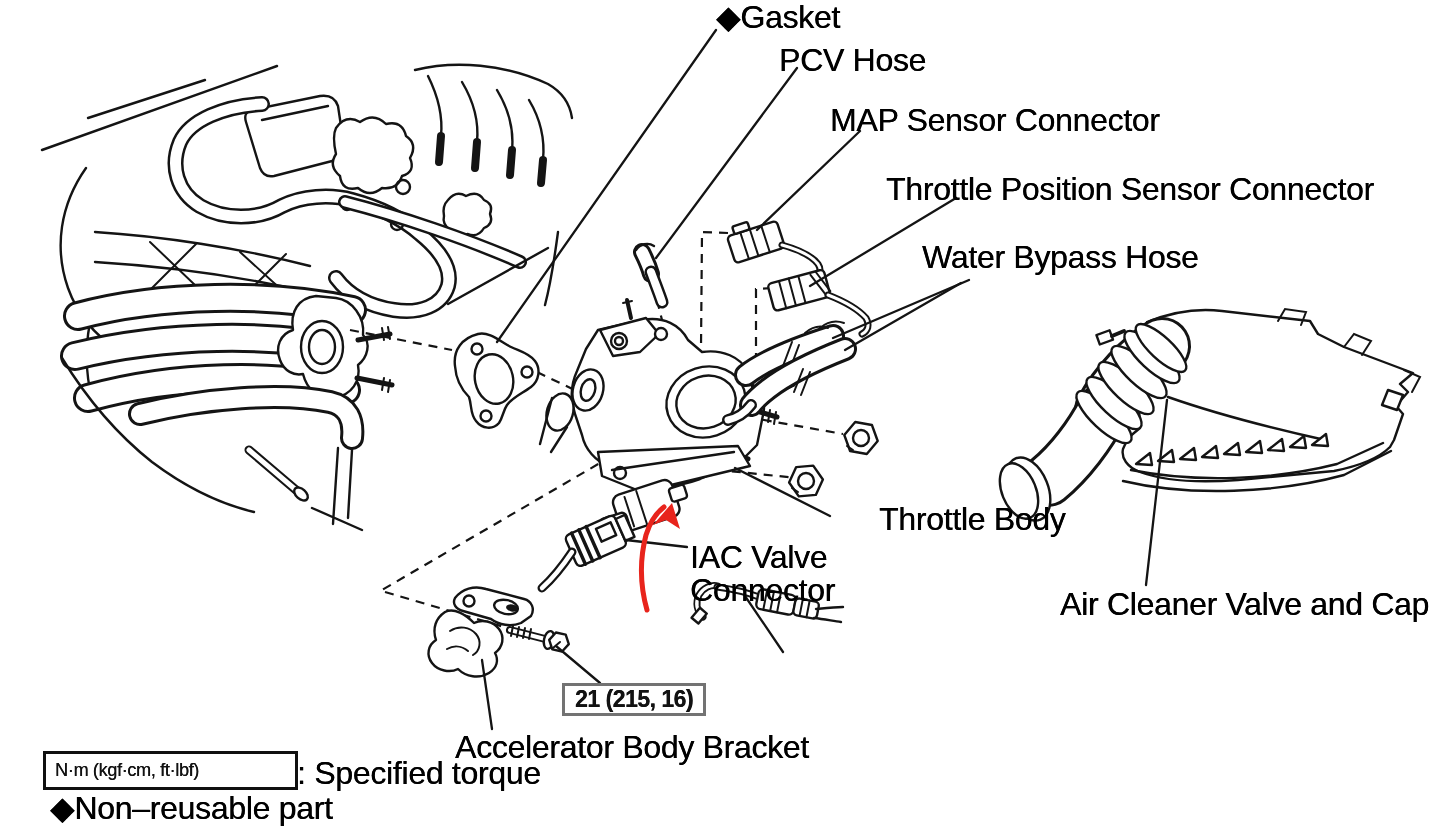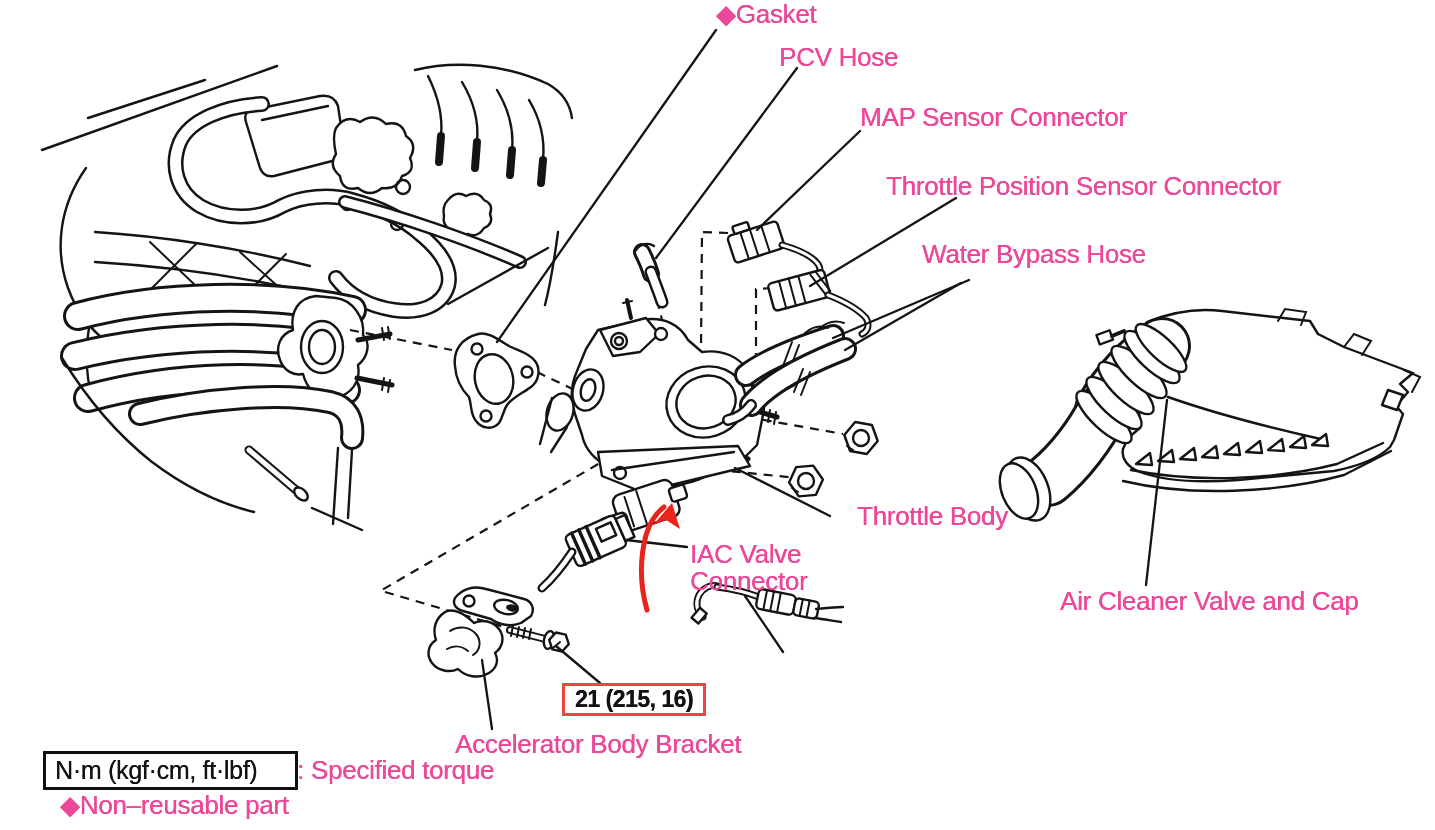--- a/index.html
+++ b/index.html
@@ -1,26 +1,26 @@
 <!DOCTYPE html>
 <html><head>
 <meta charset="utf-8">
 <style>
   html,body{margin:0;padding:0;background:#fff;}
   .stage{position:relative;width:1435px;height:830px;background:#ffffff;overflow:hidden;
          font-family:"Liberation Sans",sans-serif;color:#121212;}
   .stage svg{position:absolute;left:0;top:0;}
-  .lbl{position:absolute;font-size:26px;line-height:1.02;letter-spacing:-0.3px;
-       white-space:nowrap;color:#ec4899;text-shadow:0.35px 0 0 currentColor;}
+  .lbl{position:absolute;font-size:32px;line-height:1.02;letter-spacing:-0.3px;
+       white-space:nowrap;color:#000000;text-shadow:0.35px 0 0 currentColor;}
   .torque-box{position:absolute;left:562px;top:683px;width:138px;height:27px;
-       border:3px solid #ef4444;display:flex;align-items:center;justify-content:center;
+       border:3px solid #737373;display:flex;align-items:center;justify-content:center;
        font-size:23px;font-weight:bold;letter-spacing:-0.5px;text-shadow:0.3px 0 0 currentColor;}
   .legend-box{position:absolute;left:43px;top:751px;width:240px;height:33px;
        border:3px solid #101010;display:flex;align-items:center;padding-left:9px;
-       font-size:25px;letter-spacing:-0.3px;text-shadow:0.3px 0 0 currentColor;}
+       font-size:18px;letter-spacing:-0.3px;text-shadow:0.3px 0 0 currentColor;}
   .ln{fill:none;stroke:#141414;stroke-width:2.4;stroke-linecap:round;stroke-linejoin:round}
   .fw{fill:#ffffff;stroke:#141414;stroke-width:2.4;stroke-linejoin:round}
   .tO{fill:none;stroke:#141414;stroke-linecap:round}
   .tI{fill:none;stroke:#ffffff;stroke-linecap:round}
   .dash{fill:none;stroke:#141414;stroke-width:2.2;stroke-dasharray:9 7}
   .leader{fill:none;stroke:#141414;stroke-width:2.3;stroke-linecap:round}
   .thin{fill:none;stroke:#141414;stroke-width:2;stroke-linecap:round}
 </style>
 </head>
 <body>
@@ -283,34 +283,34 @@
   </g>
 
   <g>
     <path d="M647,610 C640,585 640,558 646,535 C650,522 656,513 664,507" fill="none" stroke-width="5" stroke-linecap="round" stroke="#e8241c"></path>
     <polygon points="672,503 653,525 666,520 680,529" fill="#e8241c"></polygon>
   </g>
 </svg>
 
   <div class="lbl" style="left:716px;top:1px">◆Gasket</div>
   <div class="lbl" style="left:779px;top:44px">PCV Hose</div>
-  <div class="lbl" style="left:860px;top:104px">MAP Sensor Connector</div>
+  <div class="lbl" style="left:830px;top:104px">MAP Sensor Connector</div>
   <div class="lbl" style="left:886px;top:173px">Throttle Position Sensor Connector</div>
   <div class="lbl" style="left:922px;top:241px">Water Bypass Hose</div>
-  <div class="lbl" style="left:857px;top:503px">Throttle Body</div>
+  <div class="lbl" style="left:879px;top:503px">Throttle Body</div>
   <div class="lbl" style="left:690px;top:541px">
     <div>IAC Valve</div>
     <div>Connector</div>
   </div>
   <div class="lbl" style="left:1060px;top:588px">Air Cleaner Valve and Cap</div>
   <div class="lbl" style="left:455px;top:731px">Accelerator Body Bracket</div>
 
   <div class="torque-box">
     <span>21 (215, 16)</span>
   </div>
 
   <div class="legend-box">
     <span>N·m (kgf·cm, ft·lbf)</span>
   </div>
   <div class="lbl" style="left:297px;top:757px">: Specified torque</div>
-  <div class="lbl" style="left:60px;top:792px">◆Non–reusable part</div>
+  <div class="lbl" style="left:50px;top:792px">◆Non–reusable part</div>
 
 </div>
 
 </body></html>

